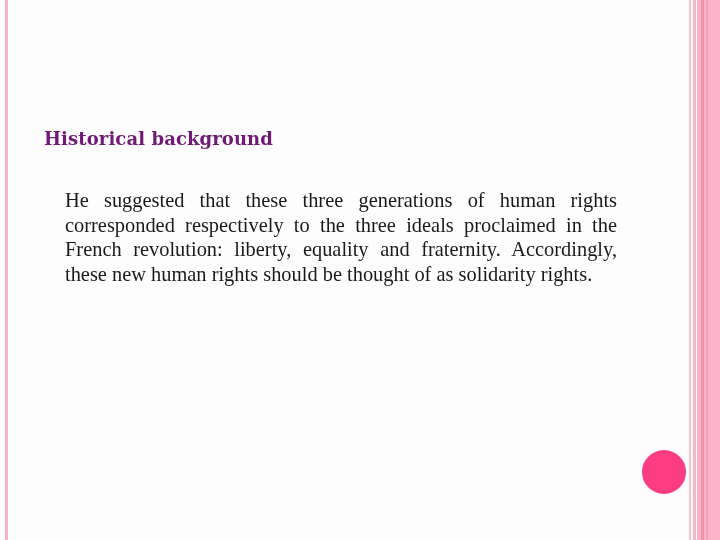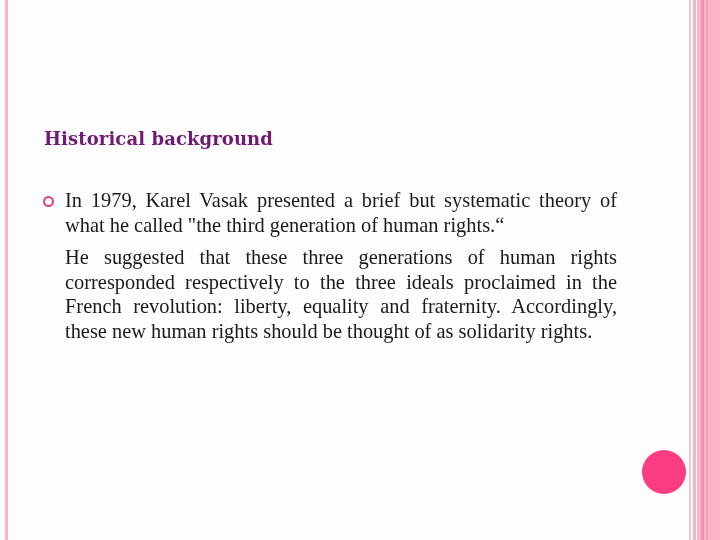--- a/index.html
+++ b/index.html
@@ -116,19 +116,15 @@
 <div class="right-line-2"></div>
 <div class="right-band"></div>
 <div class="right-band-dark"></div>
 <div class="right-band-mid"></div>
 <div class="pink-circle"></div>
 
 <div class="title">Historical background</div>
 
 <div class="content">
   <p class="para">
-    <span class="bullet"></span>
-    <span>In 1979, Karel Vasak presented a brief but systematic theory of what he called "the third generation of human rights.“</span>
-  </p>
-  <p class="para">
     <span>He suggested that these three generations of human rights corresponded respectively to the three ideals proclaimed in the French revolution: liberty, equality and fraternity. Accordingly, these new human rights should be thought of as solidarity rights.</span>
   </p>
 </div>
 
 </body></html>

